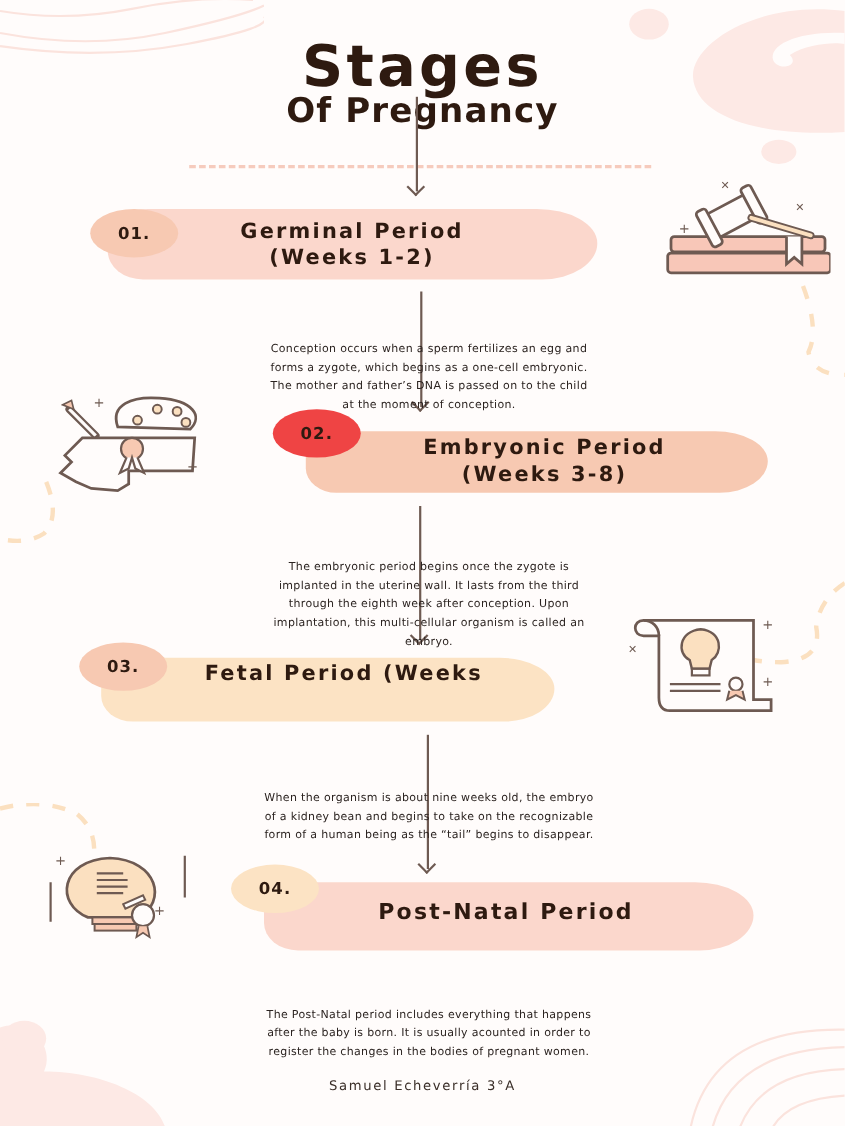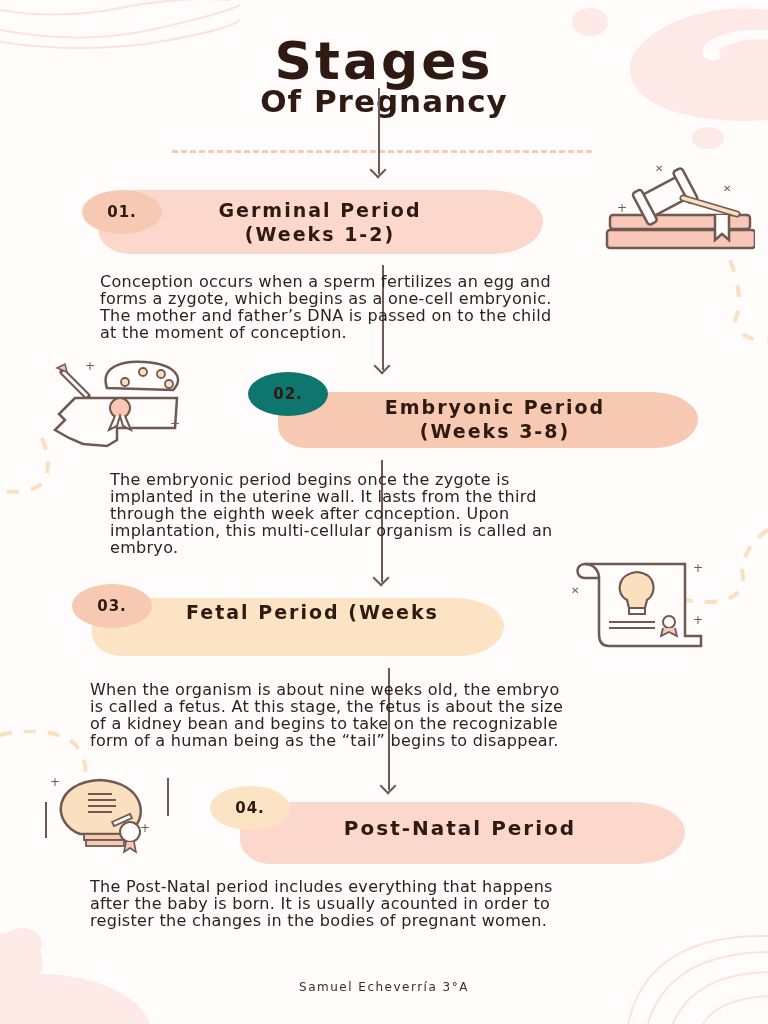--- a/index.html
+++ b/index.html
@@ -37,22 +37,22 @@
     .num {
       position: absolute; border-radius: 50%;
       font-weight: 700; font-size: 15px; letter-spacing: 1px; color: #2e1a10;
       display: flex; align-items: center; justify-content: center;
     }
     .heading {
       position: absolute; text-align: center; font-weight: 700;
       font-size: 19px; letter-spacing: 2px; line-height: 24px; color: #2e1a10;
     }
     .para {
-      position: absolute; font-size: 16px; line-height: 17px;
-      color: #2b2320; letter-spacing: 0.3px;
+      position: absolute; text-align: center; font-size: 10px; line-height: 17px;
+      color: #2b2320; letter-spacing: 0.3px; margin-top: 36px;
     }
     .footer {
       position: absolute; left: 0; width: 768px; top: 980px; text-align: center;
       font-size: 12px; letter-spacing: 1.5px; color: #3a2e28;
     }
     .icon { position: absolute; }
   </style>
 </head>
 <body>
 
@@ -124,21 +124,21 @@
     <line x1="78" y1="38" x2="132" y2="54" stroke="#6e5a52" stroke-width="7" stroke-linecap="round"></line>
     <line x1="78" y1="38" x2="132" y2="54" stroke="#fbe0c0" stroke-width="3.5" stroke-linecap="round"></line>
     <text x="50" y="12" font-size="10" fill="#6e5a52">✕</text>
     <text x="118" y="32" font-size="10" fill="#6e5a52">✕</text>
     <text x="12" y="52" font-size="12" fill="#6e5a52">+</text>
   </svg>
 </div>
 
 <div>
   <div class="blob" style="left:278px;top:392px;width:420px;height:56px;background:#f7c9b2;"></div>
-  <div class="num" style="left:248px;top:372px;width:80px;height:44px;background:#0f766e;">02.</div>
+  <div class="num" style="left:248px;top:372px;width:80px;height:44px;background:#ef4444;">02.</div>
   <div class="heading" style="left:335px;top:395px;width:320px;">
     <div>Embryonic Period</div>
     <div>(Weeks 3-8)</div>
   </div>
   <div class="para" style="left:110px;top:471px;width:560px;">
     <div>The embryonic period begins once the zygote is</div>
     <div>implanted in the uterine wall. It lasts from the third</div>
     <div>through the eighth week after conception. Upon</div>
     <div>implantation, this multi-cellular organism is called an</div>
     <div>embryo.</div>
@@ -161,21 +161,20 @@
 </div>
 
 <div>
   <div class="blob" style="left:92px;top:598px;width:412px;height:58px;background:#fce3c4;"></div>
   <div class="num" style="left:72px;top:584px;width:80px;height:44px;background:#f7c9b2;">03.</div>
   <div class="heading" style="left:140px;top:600px;width:345px;">
     <div>Fetal Period (Weeks</div>
   </div>
   <div class="para" style="left:90px;top:681px;width:600px;">
     <div>When the organism is about nine weeks old, the embryo</div>
-    <div>is called a fetus. At this stage, the fetus is about the size</div>
     <div>of a kidney bean and begins to take on the recognizable</div>
     <div>form of a human being as the “tail” begins to disappear.</div>
   </div>
   <svg class="icon" width="150" height="95" style="left:565px;top:558px" viewBox="0 0 150 95">
     <path d="M20 6 L120 6 L120 78 L136 78 L136 88 L44 88 C36 88 34 82 34 76 L34 20 L20 20 C10 20 10 6 20 6 Z" fill="#fffcfb" stroke="#6e5a52" stroke-width="2.5"></path>
     <path d="M20 6 C28 6 34 12 34 20" fill="none" stroke="#6e5a52" stroke-width="2.5"></path>
     <path d="M62 42 C50 36 52 16 72 14 C92 16 92 36 82 42 L80 50 L64 50 Z" fill="#fbe0c0" stroke="#6e5a52" stroke-width="2.2"></path>
     <rect x="64" y="50" width="16" height="6" fill="#fffcfb" stroke="#6e5a52" stroke-width="2"></rect>
     <line x1="44" y1="64" x2="90" y2="64" stroke="#6e5a52" stroke-width="2"></line>
     <line x1="44" y1="70" x2="90" y2="70" stroke="#6e5a52" stroke-width="2"></line>

